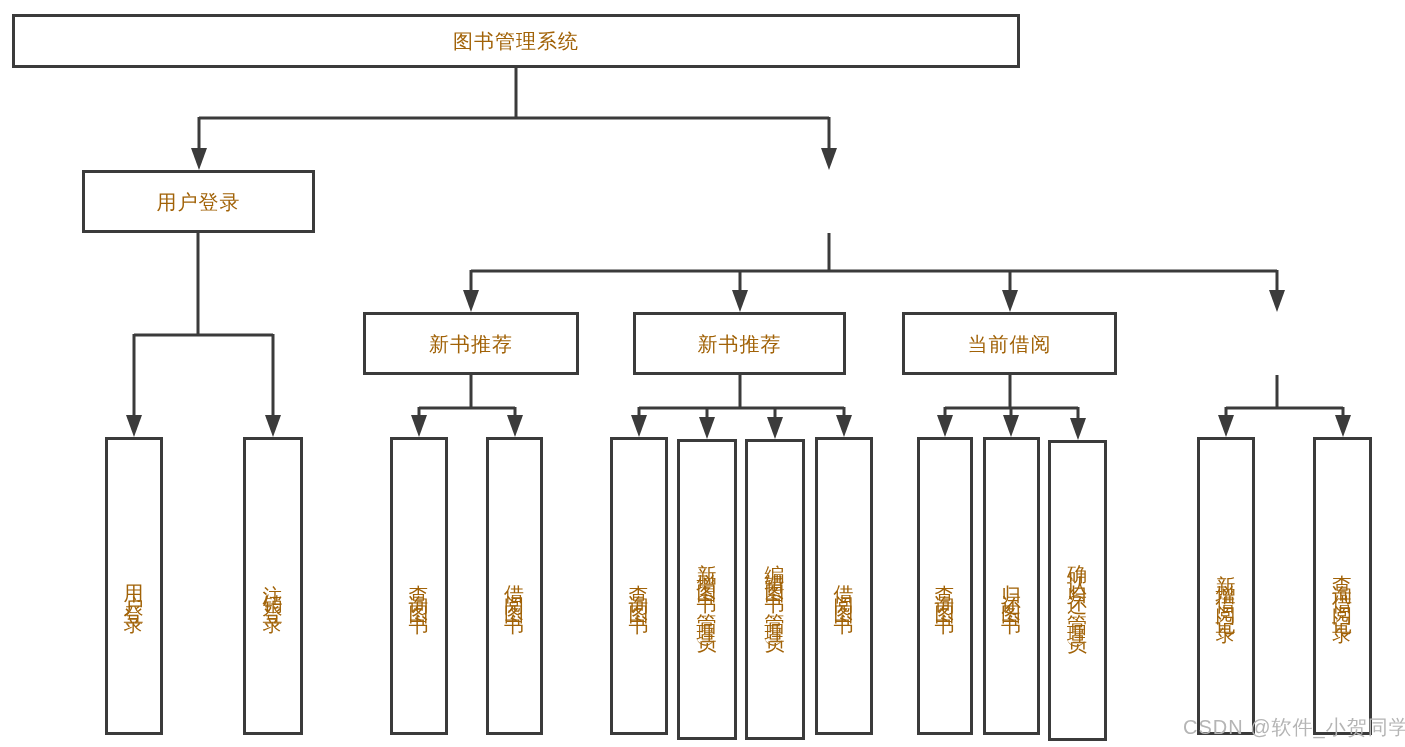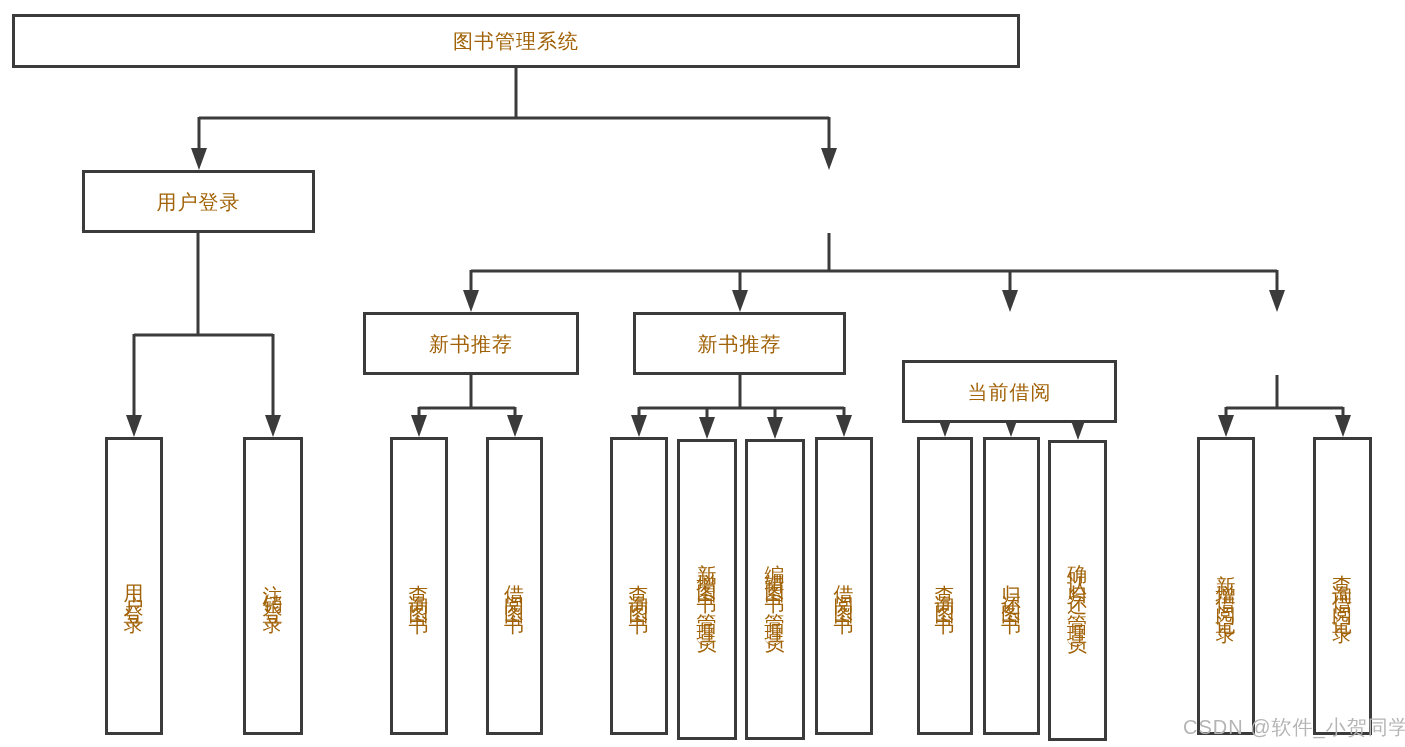--- a/index.html
+++ b/index.html
@@ -131,21 +131,21 @@
       <polygon points="1335,415 1351,415 1343,437"></polygon>
     </g>
   </svg>
 
   <div class="box" style="left:12px; top:14px; width:1008px; height:54px;">图书管理系统</div>
 
   <div class="box" style="left:82px; top:170px; width:233px; height:63px;">用户登录</div>
 
   <div class="box" style="left:363px; top:312px; width:216px; height:63px;">新书推荐</div>
   <div class="box" style="left:633px; top:312px; width:213px; height:63px;">新书推荐</div>
-  <div class="box" style="left:902px; top:312px; width:215px; height:63px;margin-top:48px;">当前借阅</div>
+  <div class="box" style="left:902px; top:312px; width:215px; height:63px;">当前借阅</div>
 
   <div class="box v" style="left:105px; top:437px; width:58px; height:298px;">用户登录</div>
   <div class="box v" style="left:243px; top:437px; width:60px; height:298px;">注销登录</div>
 
   <div class="box v" style="left:390px; top:437px; width:58px; height:298px;">查询图书</div>
   <div class="box v" style="left:486px; top:437px; width:57px; height:298px;">借阅图书</div>
 
   <div class="box v" style="left:610px; top:437px; width:58px; height:298px;">查询图书</div>
   <div class="box v" style="left:677px; top:439px; width:60px; height:301px;">新增图书（管理员）</div>
   <div class="box v" style="left:745px; top:439px; width:60px; height:301px;">编辑图书（管理员）</div>

